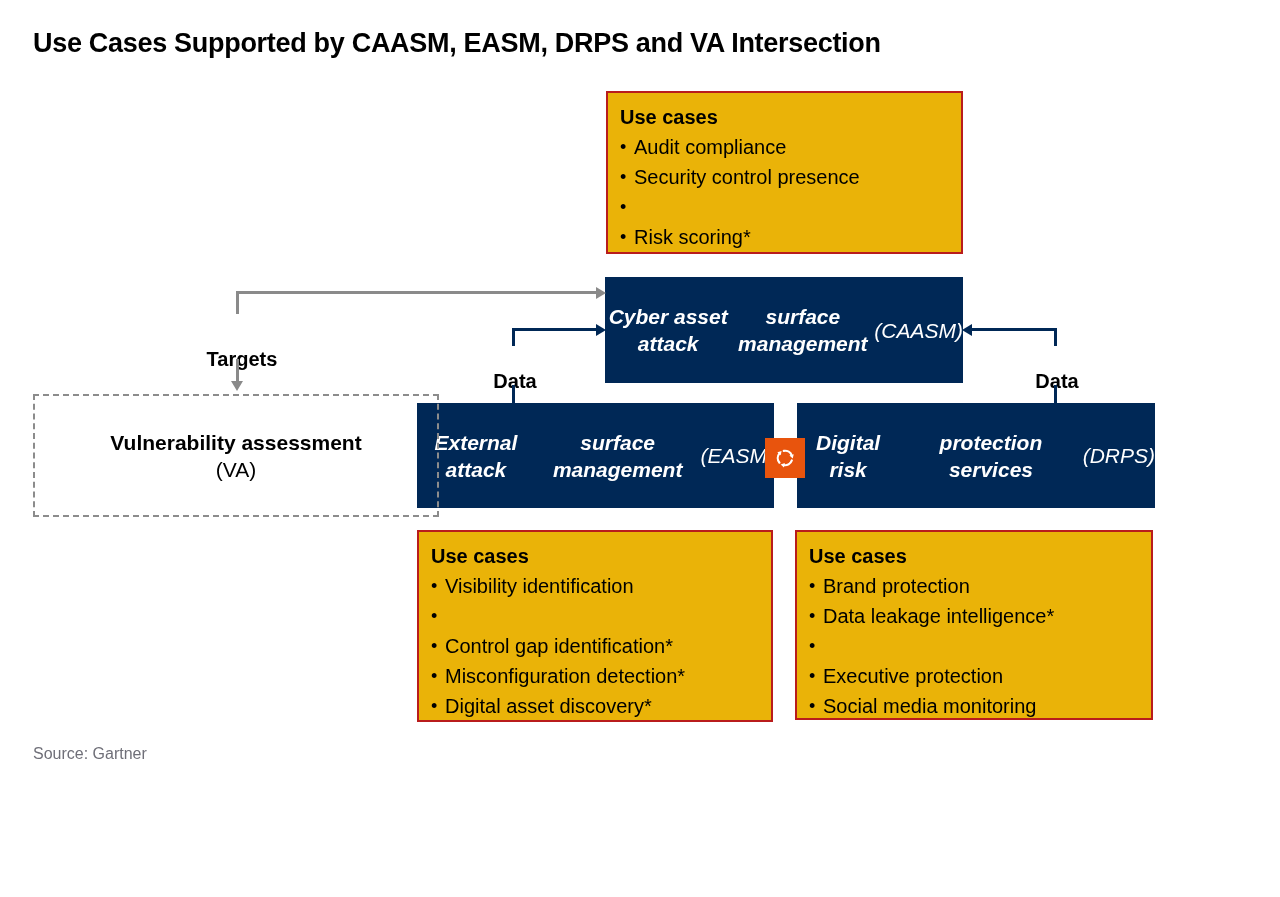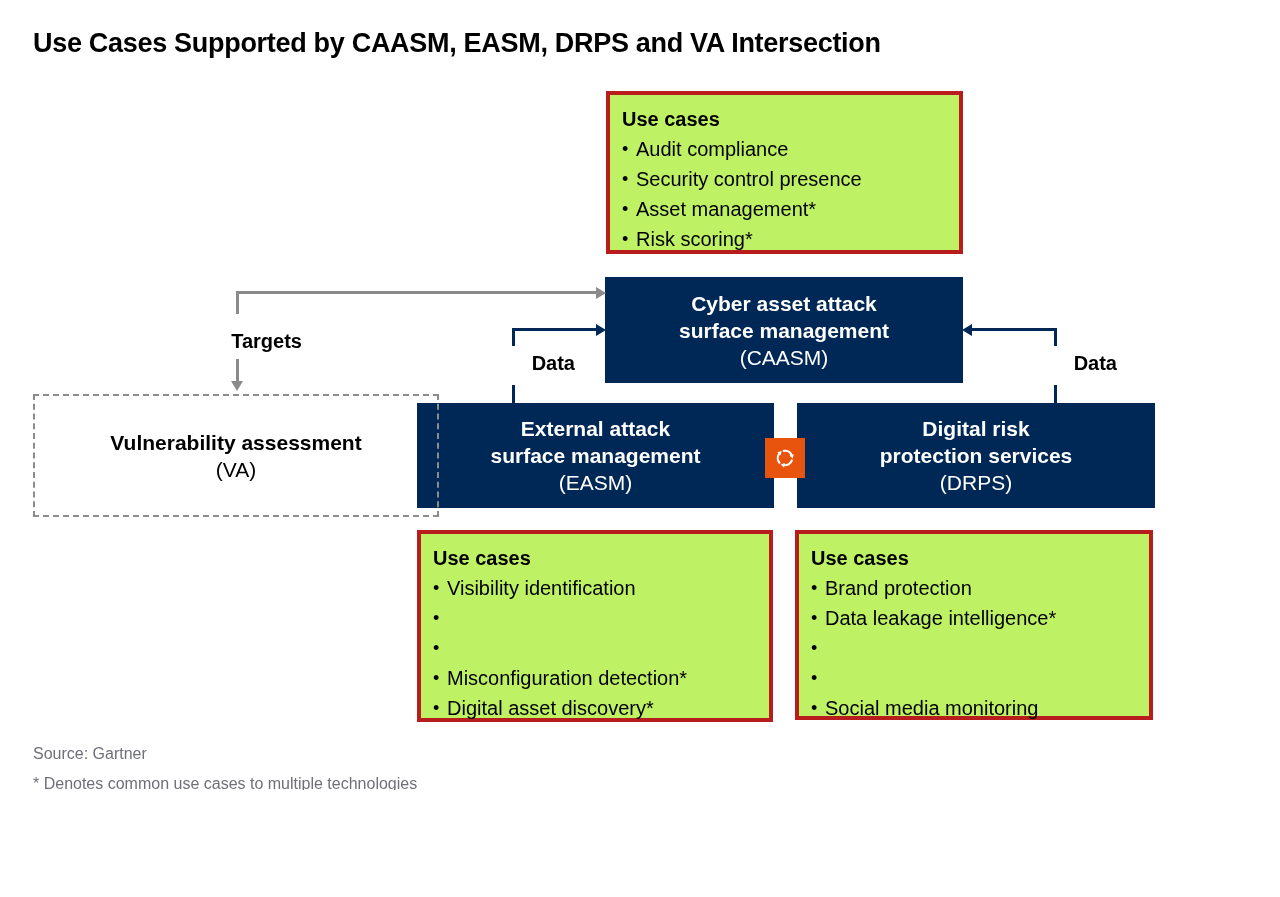--- a/index.html
+++ b/index.html
@@ -9,32 +9,32 @@
   }
   .abs{position:absolute;}
 
   .figure-title{
     left:33px;top:28px;width:1100px;
     font-size:27px;font-weight:700;letter-spacing:-0.3px;color:#000;
   }
 
   
   .uc-box{
-    border:4px solid #b91c1c;background:#bef264;box-sizing:border-box;
+    border:2px solid #b91c1c;background:#eab308;box-sizing:border-box;
     padding:9px 0 8px 12px;
   }
   .uc-header{font-size:20px;font-weight:700;line-height:30px;}
   .uc-item{display:flex;align-items:flex-start;font-size:20px;line-height:30px;}
   .uc-item .blt{width:14px;flex:0 0 14px;text-align:left;font-size:18px;}
 
   
   .navy-box{
     background:#002856;color:#fff;box-sizing:border-box;
-    display:flex;flex-direction:column;align-items:center;justify-content:center;
-    text-align:center;font-size:21px;line-height:27px;
+    display:flex;flex-direction:row;align-items:center;justify-content:center;
+    text-align:center;font-size:21px;line-height:27px;font-style:italic;
   }
   .navy-box .bold-line{font-weight:700;}
   .navy-box .acro-line{font-weight:400;}
 
   
   .va-box{
     border:2px dashed #8c8c8c;background:transparent;box-sizing:border-box;
     display:flex;flex-direction:column;align-items:center;justify-content:center;
     text-align:center;font-size:21px;line-height:27px;z-index:5;
   }
@@ -42,21 +42,21 @@
 
   
   .line{background:#8a8a8a;}
   .line.navy{background:#002856;}
   .ah{width:0;height:0;}
   .ah-right-gray{border-left:10px solid #8a8a8a;border-top:6px solid transparent;border-bottom:6px solid transparent;}
   .ah-right-navy{border-left:10px solid #002856;border-top:6px solid transparent;border-bottom:6px solid transparent;}
   .ah-left-navy{border-right:10px solid #002856;border-top:6px solid transparent;border-bottom:6px solid transparent;}
   .ah-down-gray{border-top:10px solid #8a8a8a;border-left:6px solid transparent;border-right:6px solid transparent;}
 
-  .flow-label{font-size:20px;font-weight:700;text-align:right;color:#000;}
+  .flow-label{font-size:20px;font-weight:700;text-align:center;color:#000;margin-top:18px;}
 
   
   .sync-chip{
     width:40px;height:40px;background:#E8540D;z-index:6;
     display:flex;align-items:center;justify-content:center;
   }
 
   .footer-line{left:33px;font-size:16px;color:#6F6F78;line-height:20px;}
 
   .gartner-logo{
@@ -77,21 +77,20 @@
     <div class="uc-item">
       <span class="blt">•</span>
       <span>Audit compliance</span>
     </div>
     <div class="uc-item">
       <span class="blt">•</span>
       <span>Security control presence</span>
     </div>
     <div class="uc-item">
       <span class="blt">•</span>
-      <span>Asset management*</span>
     </div>
     <div class="uc-item">
       <span class="blt">•</span>
       <span>Risk scoring*</span>
     </div>
   </div>
 
   <div class="abs navy-box" style="left:605px;top:277px;width:358px;height:106px;">
     <span class="bold-line">Cyber asset attack</span>
     <span class="bold-line">surface management</span>
@@ -155,20 +154,21 @@
     <div class="uc-header">Use cases</div>
     <div class="uc-item">
       <span class="blt">•</span>
       <span>Visibility identification</span>
     </div>
     <div class="uc-item">
       <span class="blt">•</span>
     </div>
     <div class="uc-item">
       <span class="blt">•</span>
+      <span>Control gap identification*</span>
     </div>
     <div class="uc-item">
       <span class="blt">•</span>
       <span>Misconfiguration detection*</span>
     </div>
     <div class="uc-item">
       <span class="blt">•</span>
       <span>Digital asset discovery*</span>
     </div>
   </div>
@@ -181,28 +181,28 @@
     </div>
     <div class="uc-item">
       <span class="blt">•</span>
       <span>Data leakage intelligence*</span>
     </div>
     <div class="uc-item">
       <span class="blt">•</span>
     </div>
     <div class="uc-item">
       <span class="blt">•</span>
+      <span>Executive protection</span>
     </div>
     <div class="uc-item">
       <span class="blt">•</span>
       <span>Social media monitoring</span>
     </div>
   </div>
 
   <div class="abs footer-line" style="top:744px;">Source: Gartner</div>
-  <div class="abs footer-line" style="top:774px;">* Denotes common use cases to multiple technologies</div>
   <div class="abs footer-line" style="top:804px;margin-top:33px;">8O9126_C</div>
 
   <div class="abs gartner-logo">
     <span>Gartner</span><sup>®</sup>
   </div>
 
 </div>
 
 </body></html>

